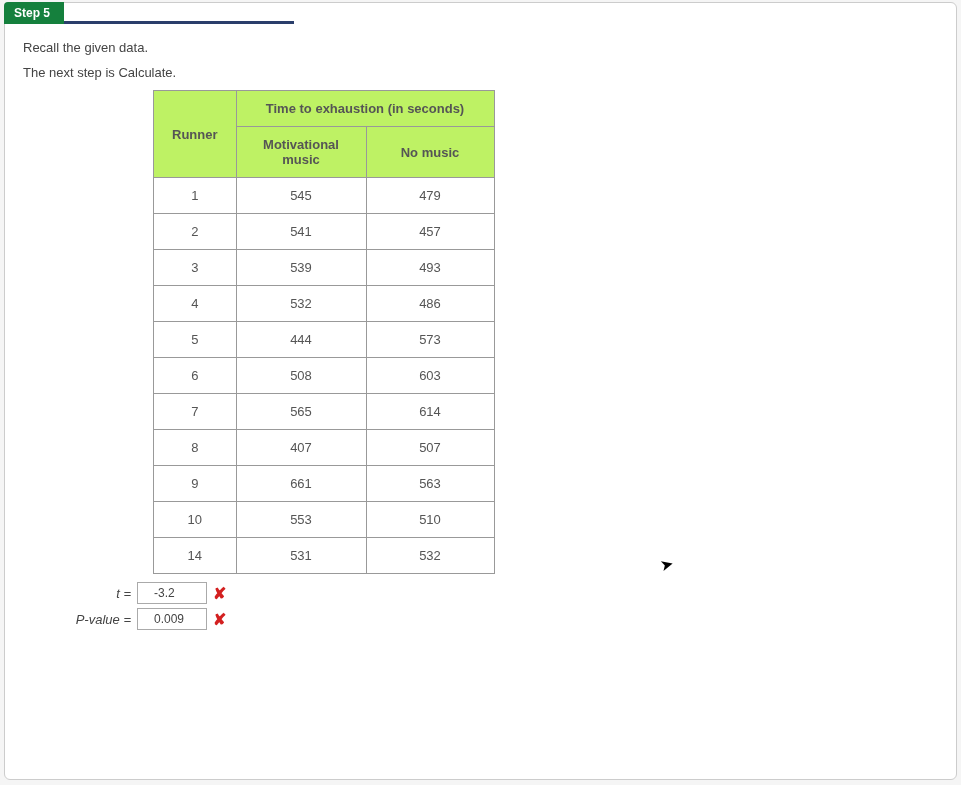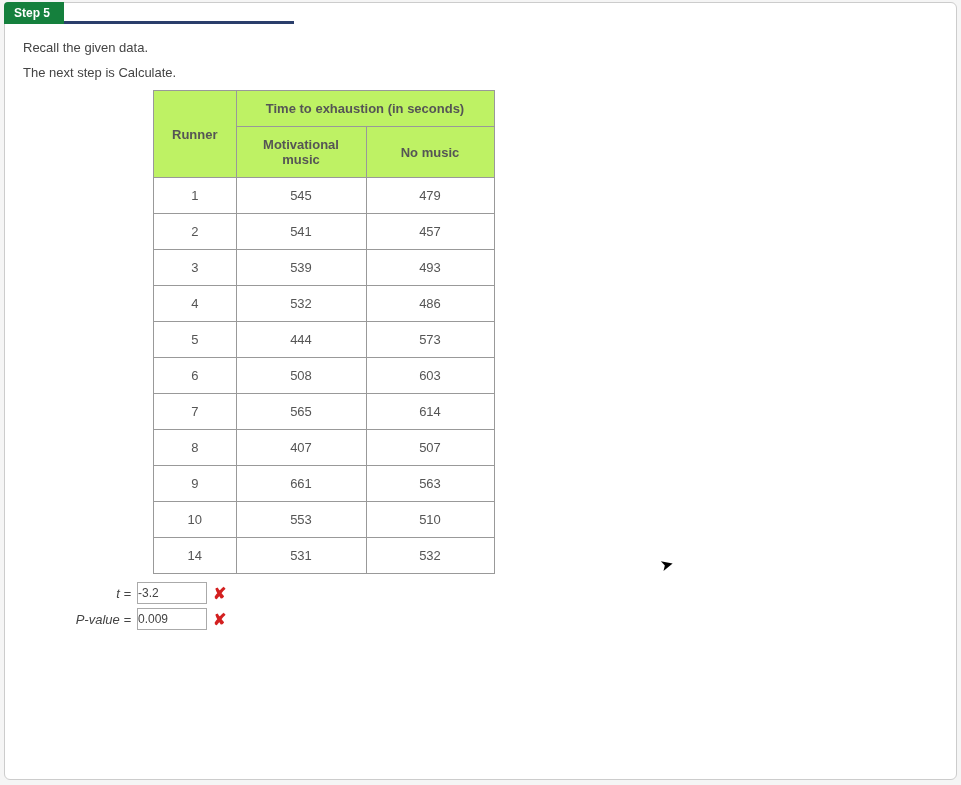--- a/index.html
+++ b/index.html
@@ -68,21 +68,21 @@
   }
   .tech-link { color: #1a6aa8; }
   .answer-block { margin-top: 8px; margin-left: 40px; }
   .answer-row { display:flex; align-items:center; margin: 4px 0; }
   .answer-label { width: 68px; text-align:right; margin-right: 6px; font-style: italic; color:#444;}
   .answer-input {
     width: 70px;
     height: 22px;
     border: 1px solid #aaa;
     font-size: 12px;
-    padding: 2px 0;
+    padding: 2px 16px;
     color:#444;
   }
   .mark-x {
     color: #d32020;
     font-weight: bold;
     font-size: 16px;
     margin-left: 6px;
     font-family: Arial, sans-serif;
   }
   .cursor {

